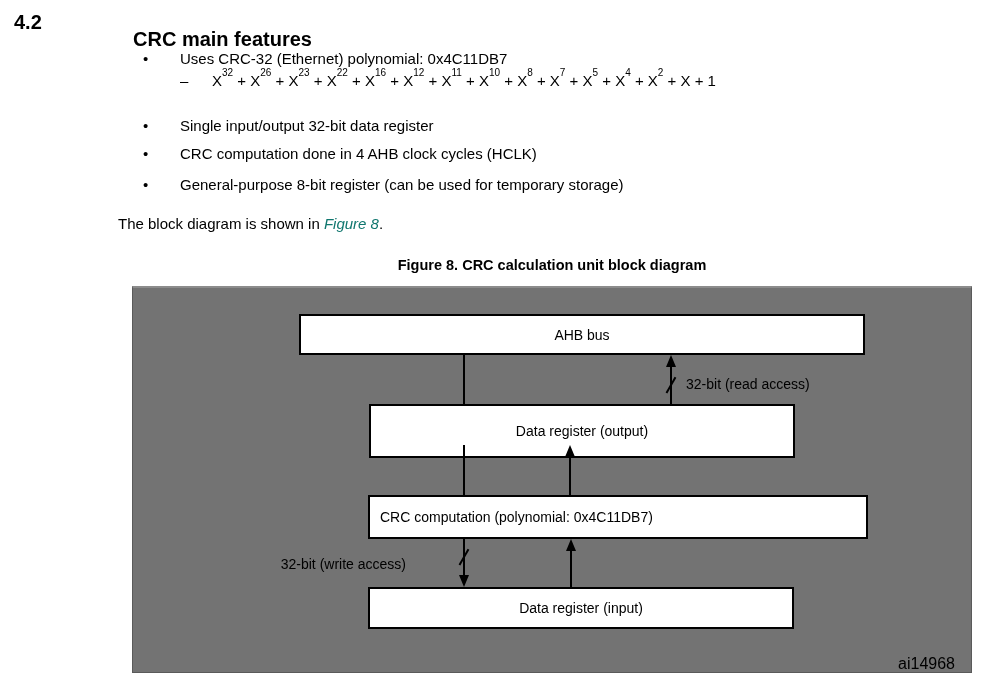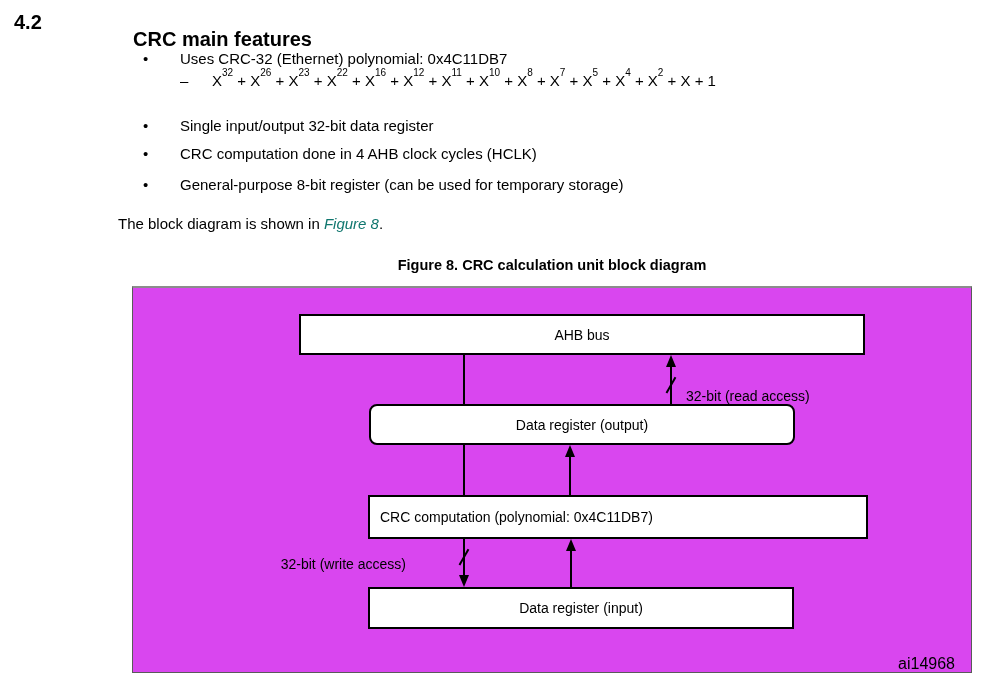--- a/index.html
+++ b/index.html
@@ -30,50 +30,50 @@
   
   .fig-title {
     left: 132px; top: 257px; width: 840px;
     text-align: center; font-weight: 700; font-size: 14.5px; line-height: 17px;
   }
   .fig-frame {
     left: 132px; top: 286px; width: 840px; height: 387px;
     border: 1px solid #5a5a5a;
     border-top: 2px solid #8c8c8c;
     box-sizing: border-box;
-    background: #d946ef;
+    background: #737373;
   }
   .blk {
     position: absolute;
     border: 2px solid #000;
     background: #fff;
     box-sizing: border-box;
     font-size: 14px;
     display: flex; align-items: center; justify-content: center;
     white-space: nowrap;
   }
   .blk-ahb  { left: 166px; top: 26px;  width: 566px; height: 41px; }
-  .blk-out  { left: 236px; top: 116px; width: 426px; height: 41px; border-radius: 8px; }
+  .blk-out  { left: 236px; top: 116px; width: 426px; height: 54px; }
   .blk-crc  { left: 235px; top: 207px; width: 500px; height: 44px; justify-content: flex-start; padding-left: 10px; }
   .blk-in   { left: 235px; top: 299px; width: 426px; height: 42px; }
 
   .vline { position: absolute; width: 1.5px; background: #000; }
   .arrow-up, .arrow-down {
     position: absolute; width: 0; height: 0;
     border-left: 5px solid transparent; border-right: 5px solid transparent;
   }
   .arrow-up   { border-bottom: 12px solid #000; }
   .arrow-down { border-top: 12px solid #000; }
   .slash {
     position: absolute; width: 1.5px; height: 18px; background: #000;
     transform: rotate(30deg);
   }
   .fig-label { position: absolute; font-size: 14px; line-height: 16px; white-space: nowrap; }
   .write-label { left: 113px; top: 268px; width: 160px; text-align: right; }
-  .read-label  { left: 553px; top: 88px; margin-top: 12px; }
+  .read-label  { left: 553px; top: 88px; }
   .watermark   { position: absolute; right: 16px; top: 367px; font-size: 16px; }
 </style>
 </head>
 <body>
 
 <div class="page">
 
   <div class="abs h-num">4.2</div>
   <div class="abs h-title">CRC main features</div>
 

